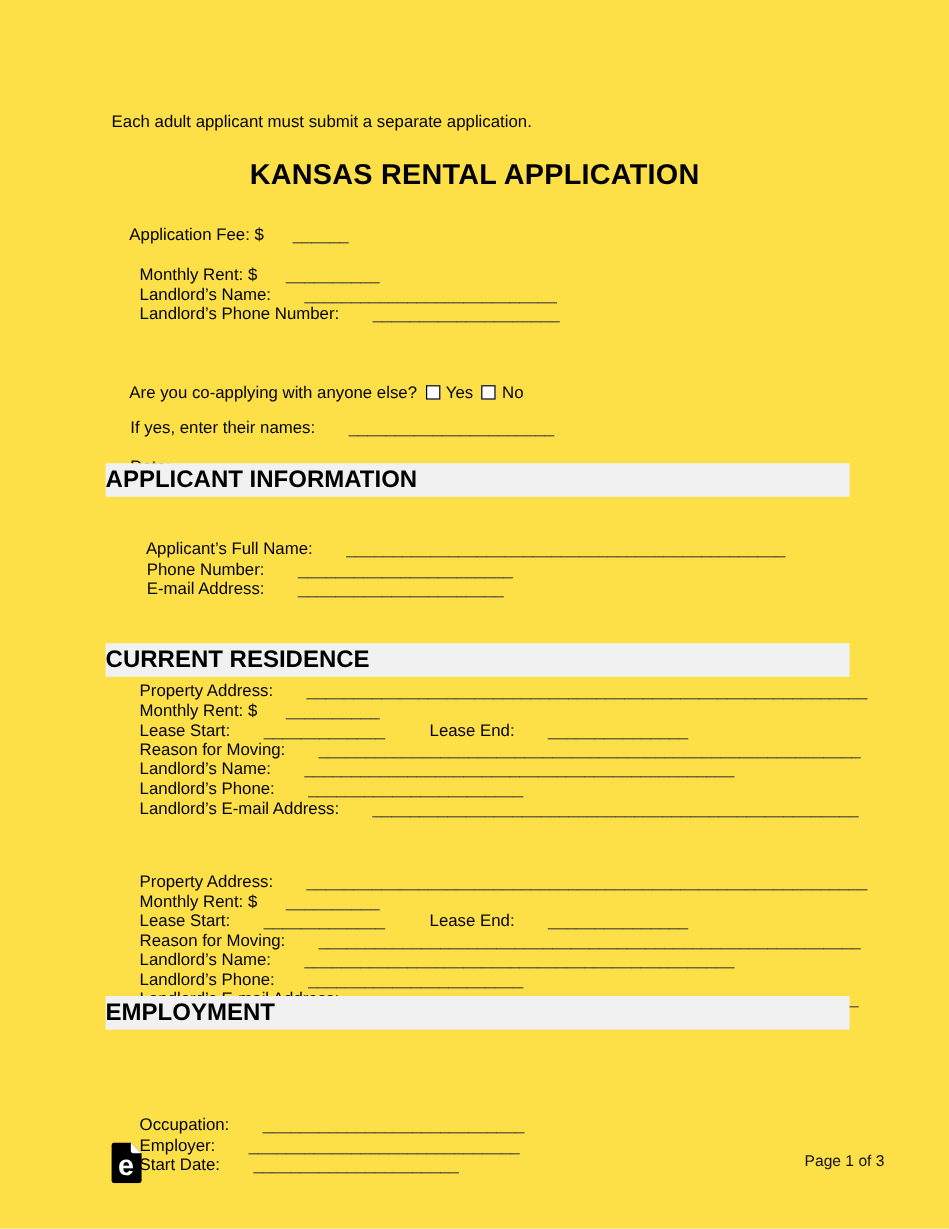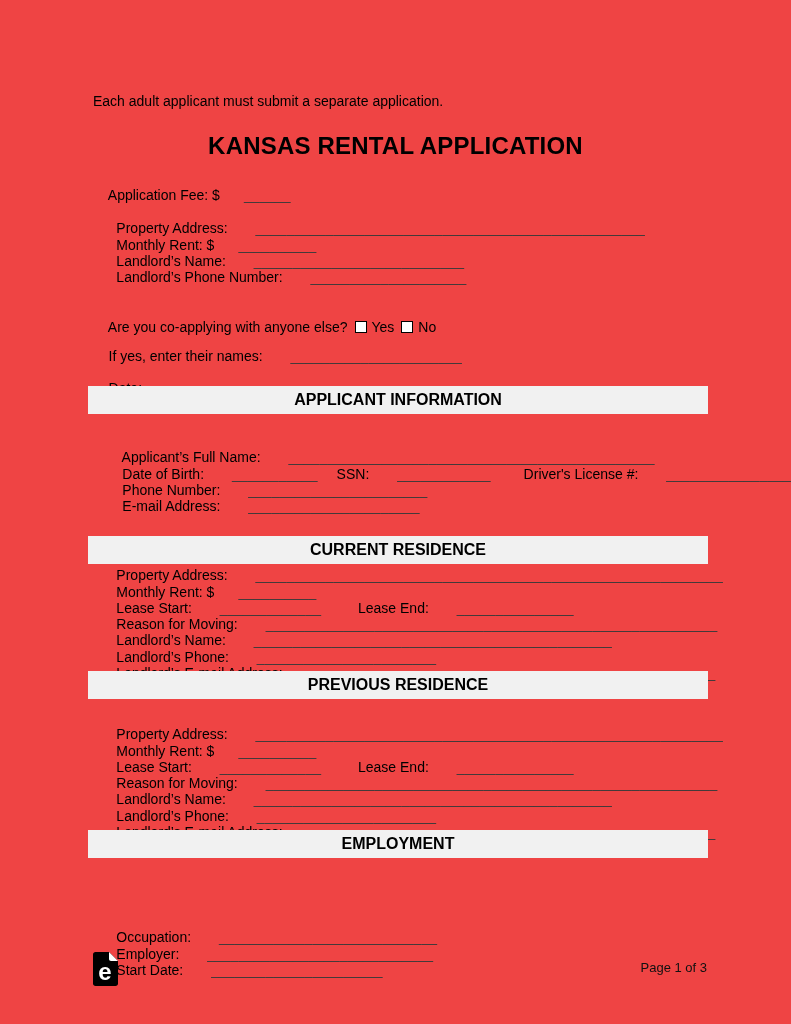--- a/index.html
+++ b/index.html
@@ -1,36 +1,36 @@
 <!DOCTYPE html>
 <html><head>
 <meta charset="utf-8">
 <style>
   html,body{margin:0;padding:0;background:#ffffff;}
   .page{
     position:relative;
     width:791px;height:1024px;
-    background:#ef4444;
+    background:#fde047;
     font-family:"Liberation Sans",sans-serif;
     font-size:14px;color:#000;
     overflow:hidden;
   }
   .abs{position:absolute;}
   .line{white-space:pre;line-height:16.3px;}
   .block .line{height:16.3px;}
   .label{color:#000;}
   .blank{color:#3a3a3a;padding-left:24px;}
   .title{
     left:0;width:791px;text-align:center;
     font-size:24px;font-weight:bold;letter-spacing:.2px;
   }
   .band{
     left:88px;width:620px;height:28px;
     background:#f1f1f1;
-    text-align:center;font-weight:bold;font-size:16px;
+    text-align:left;font-weight:bold;font-size:20px;
     line-height:28px;white-space:pre;
   }
   .checkbox{
     display:inline-block;width:10px;height:10px;
     border:1.4px solid #000;background:#fff;
     vertical-align:-1px;margin:0 5px 0 7px;
   }
   .sp19{display:inline-block;width:19px;}
   .sp33{display:inline-block;width:33px;}
   .sp37{display:inline-block;width:37px;}
@@ -43,23 +43,20 @@
 
   <div class="abs line" style="top:93px;left:93px;">Each adult applicant must submit a separate application.</div>
 
   <div class="abs title" style="top:132px;">KANSAS RENTAL APPLICATION</div>
 
   <div class="abs line" style="top:171px;left:93px;">
     <span class="label">Application Fee: $</span><span class="blank">______</span>
   </div>
 
   <div class="abs block" style="top:204px;left:93px;">
-    <div class="line">
-      <span class="label">Property Address: </span><span class="blank">__________________________________________________</span>
-    </div>
     <div class="line">
       <span class="label">Monthly Rent: $</span><span class="blank">__________</span>
     </div>
     <div class="line">
       <span class="label">Landlord’s Name: </span><span class="blank">___________________________</span>
     </div>
     <div class="line">
       <span class="label">Landlord’s Phone Number: </span><span class="blank">____________________</span>
     </div>
   </div>
@@ -74,23 +71,20 @@
 
   <div class="abs line" style="top:364px;left:93px;">
     <span class="label">Date: </span><span class="blank">_________</span>
   </div>
 
   <div class="abs band" style="top:386px;">APPLICANT INFORMATION</div>
 
   <div class="abs block" style="top:433px;left:99px;">
     <div class="line">
       <span class="label">Applicant’s Full Name: </span><span class="blank">_______________________________________________</span>
-    </div>
-    <div class="line">
-      <span class="label">Date of Birth: </span><span class="blank">___________</span><span class="sp19"></span><span class="label">SSN: </span><span class="blank">____________</span><span class="sp33"></span><span class="label">Driver's License #: </span><span class="blank">________________</span>
     </div>
     <div class="line">
       <span class="label">Phone Number: </span><span class="blank">_______________________</span>
     </div>
     <div class="line">
       <span class="label">E-mail Address: </span><span class="blank">______________________</span>
     </div>
   </div>
 
   <div class="abs band" style="top:512px;margin-top:24px;">CURRENT RESIDENCE</div>
@@ -112,21 +106,20 @@
       <span class="label">Landlord’s Name: </span><span class="blank">______________________________________________</span>
     </div>
     <div class="line">
       <span class="label">Landlord’s Phone: </span><span class="blank">_______________________</span>
     </div>
     <div class="line">
       <span class="label">Landlord’s E-mail Address: </span><span class="blank">____________________________________________________</span>
     </div>
   </div>
 
-  <div class="abs band" style="top:671px;">PREVIOUS RESIDENCE</div>
 
   <div class="abs block" style="top:710px;left:93px;">
     <div class="line">
       <span class="label">Property Address: </span><span class="blank">____________________________________________________________</span>
     </div>
     <div class="line">
       <span class="label">Monthly Rent: $</span><span class="blank">__________</span>
     </div>
     <div class="line">
       <span class="label">Lease Start: </span><span class="blank">_____________</span><span class="sp37"></span><span class="label">Lease End: </span><span class="blank">_______________</span>
@@ -160,15 +153,15 @@
   </div>
 
   <div class="abs" style="top:952px;left:92px;">
     <svg width="27" height="34" viewBox="0 0 27 34" aria-hidden="true">
       <path d="M3.5 0 C2 0 1 1.1 1 2.5 V31.5 C1 32.9 2 34 3.5 34 H23.5 C25 34 26 32.9 26 31.5 V9 L17 0 Z" fill="#000"></path>
       <path d="M17 0 L26 9 H19 C17.9 9 17 8.1 17 7 Z" fill="#fff"></path>
       <text x="13" y="27.5" text-anchor="middle" font-family="Liberation Sans, sans-serif" font-weight="bold" font-size="24" fill="#fff">e</text>
     </svg>
   </div>
 
-  <div class="abs pageno" style="top:960px;right:84px;text-align:right;">Page 1 of 3</div>
+  <div class="abs pageno" style="top:960px;right:54px;text-align:right;">Page 1 of 3</div>
 
 </div>
 
 </body></html>

